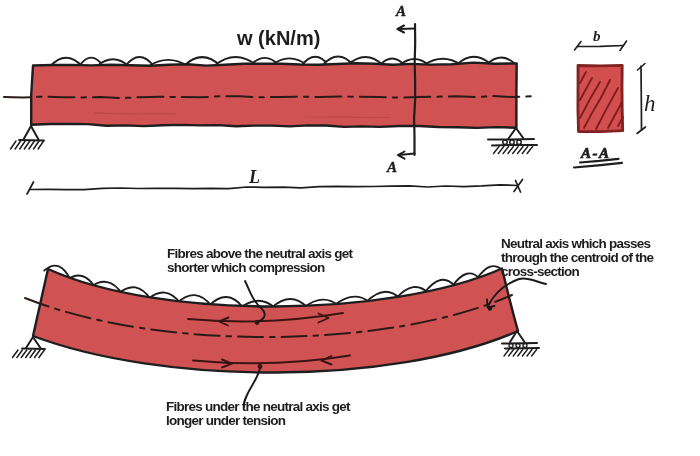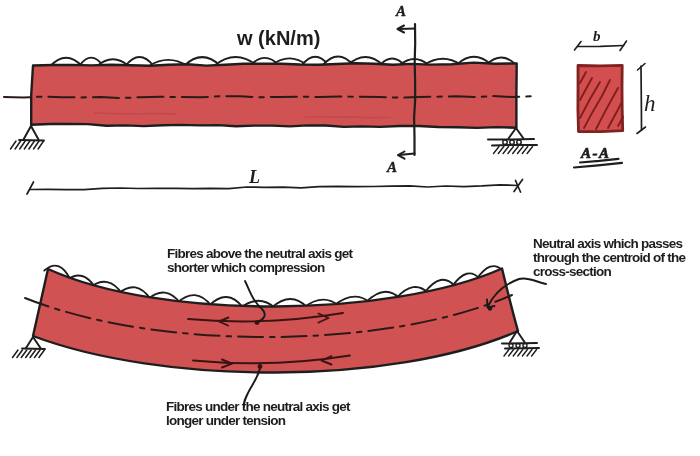--- a/index.html
+++ b/index.html
@@ -136,14 +136,14 @@
 <path d="M536.6,349.5 L531.6,356.0" fill="none" stroke="#1e1e1e" stroke-width="1.4" stroke-linecap="round"></path>
 <text x="237" y="44.5" font-family="Liberation Sans, sans-serif" font-weight="bold" font-size="20" fill="#1d1d1d">w (kN/m)</text>
 <text class="hw" x="249" y="183" font-size="18">L</text>
 <text class="hw" x="396" y="16" font-size="15" stroke="#1e1e1e" stroke-width="0.4">A</text>
 <text class="hw" x="387" y="171.5" font-size="15" stroke="#1e1e1e" stroke-width="0.4">A</text>
 <text class="hw" x="593" y="41" font-size="15">b</text>
 <text x="644" y="111" font-size="23" font-family="Liberation Serif, serif" font-style="italic" fill="#1e1e1e">h</text>
 <text class="hw" x="581" y="157.5" font-size="15" letter-spacing="1.5" stroke="#1e1e1e" stroke-width="0.7">A-A</text>
 </svg>
 <div class="lab" style="left:167px;top:247px;width:200px">Fibres above the neutral axis get shorter which compression</div>
-<div class="lab" style="left:533px;top:237px;width:160px">Neutral axis which passes through the centroid of the cross-section</div>
+<div class="lab" style="left:501px;top:237px;width:160px">Neutral axis which passes through the centroid of the cross-section</div>
 <div class="lab" style="left:166px;top:400px;width:200px">Fibres under the neutral axis get longer under tension</div>
 </div>
 </body></html>

